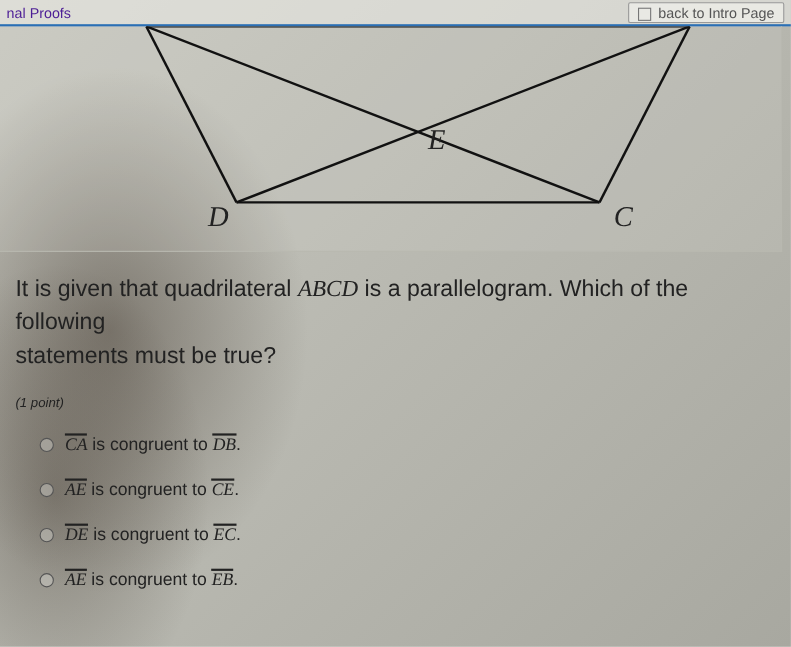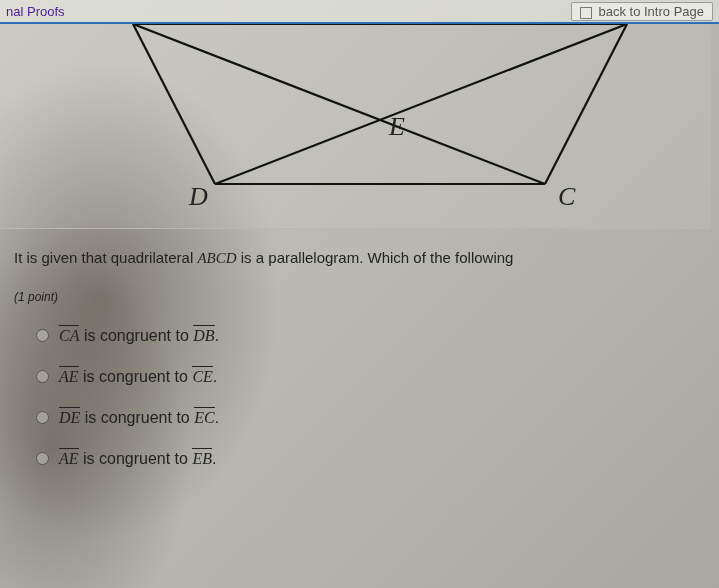--- a/index.html
+++ b/index.html
@@ -62,21 +62,21 @@
       position: absolute;
       font-family: 'Times New Roman', serif;
       font-style: italic;
       font-size: 26px;
       color: #222;
     }
     .lbl-E { left: 390px; top: 88px; }
     .lbl-D { left: 190px; top: 158px; }
     .lbl-C { left: 559px; top: 158px; }
     .question-area { padding: 18px 14px 0 14px; color: #222; }
-    .question-text { font-size: 15px; line-height: 1.45; }
+    .question-text { font-size: 21px; line-height: 1.45; }
     .i { font-style: italic; font-family: 'Times New Roman', serif; }
     .points { font-style: italic; margin-top: 20px; font-size: 12px; }
     .choices { margin-top: 22px; padding-left: 22px; }
     .choice {
       display: flex;
       align-items: center;
       gap: 10px;
       margin-bottom: 22px;
       font-size: 16px;
     }
@@ -129,20 +129,21 @@
       </g>
     </svg>
     <div class="vlabel lbl-E">E</div>
     <div class="vlabel lbl-D">D</div>
     <div class="vlabel lbl-C">C</div>
   </div>
 
   <div class="question-area">
     <div class="question-text">
       <span>It is given that quadrilateral </span><span class="i">ABCD</span><span> is a parallelogram. Which of the following</span><br>
+      <span>statements must be true?</span>
     </div>
     <div class="points">(1 point)</div>
 
     <div class="choices">
 
       <div class="choice">
         <span class="radio"></span>
         <span>
           <span class="seg">CA</span><span> is congruent to </span><span class="seg">DB</span><span>.</span>
         </span>

